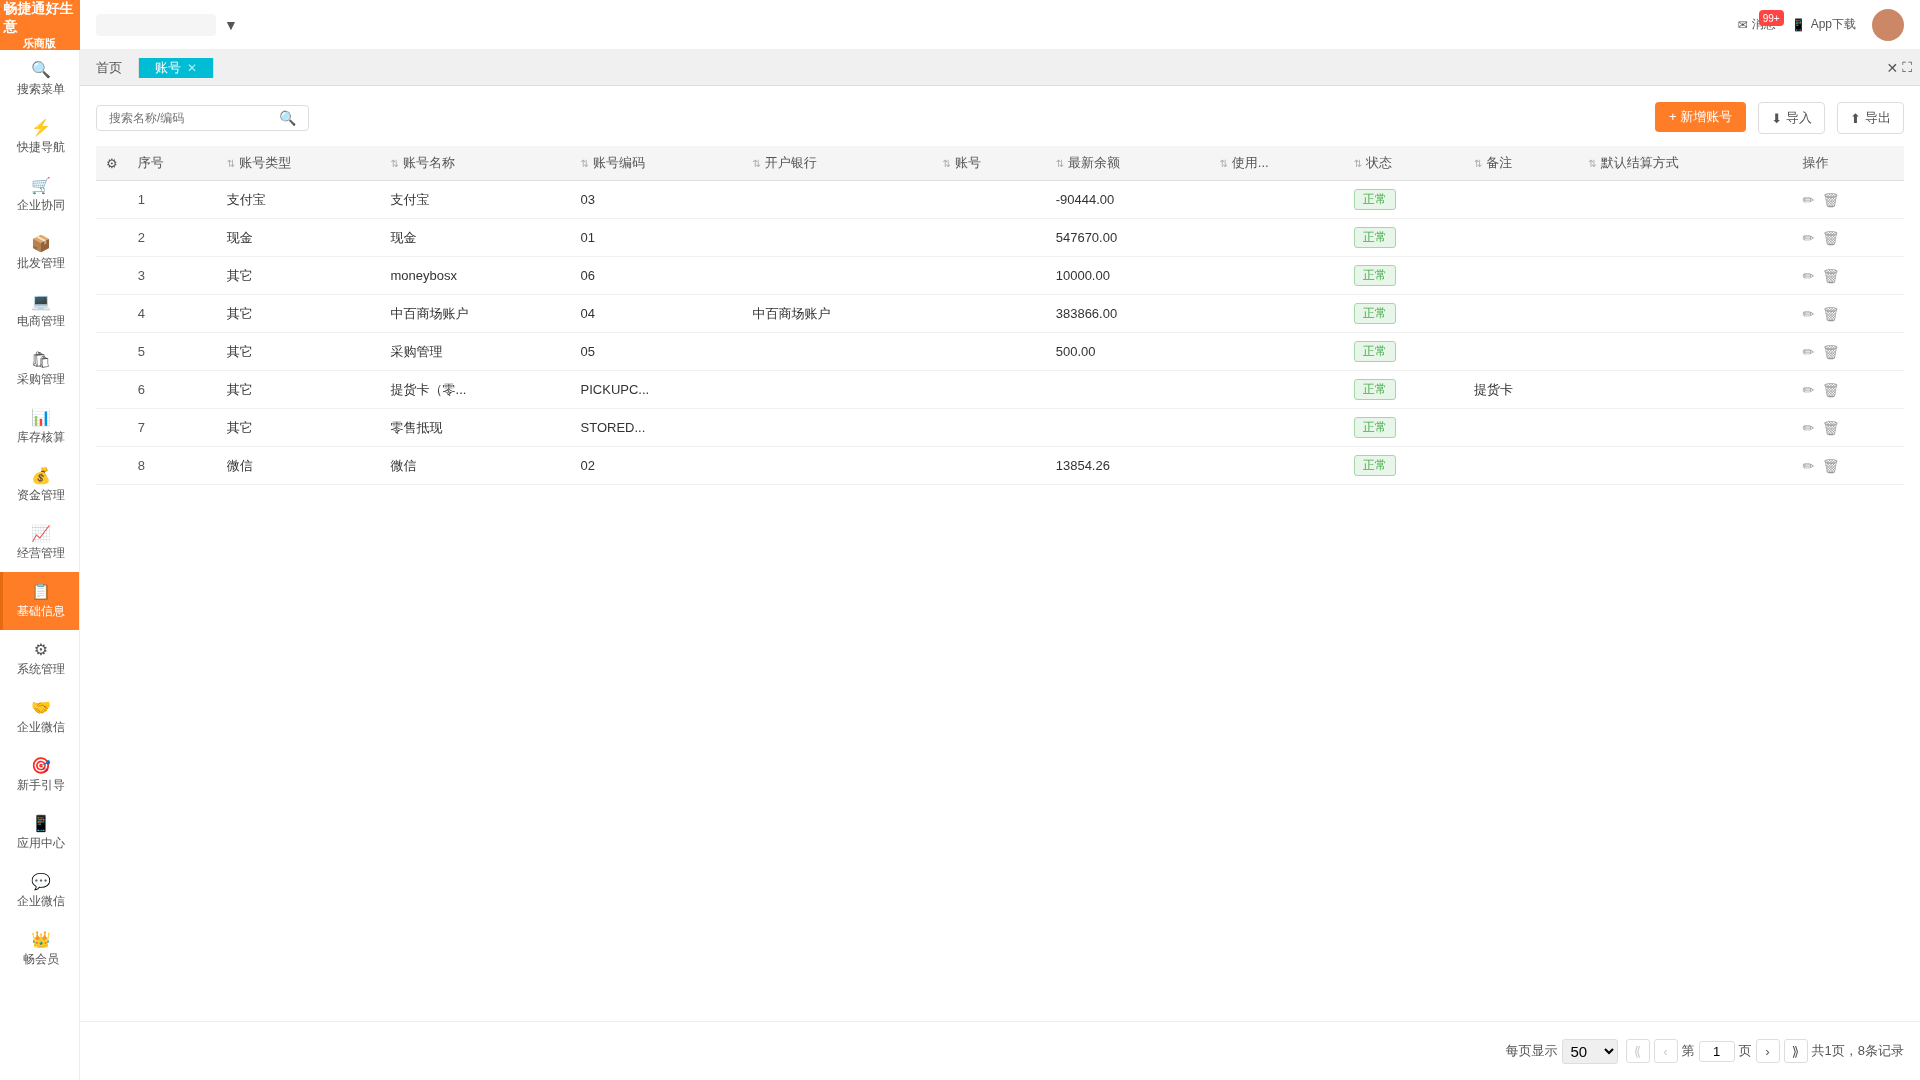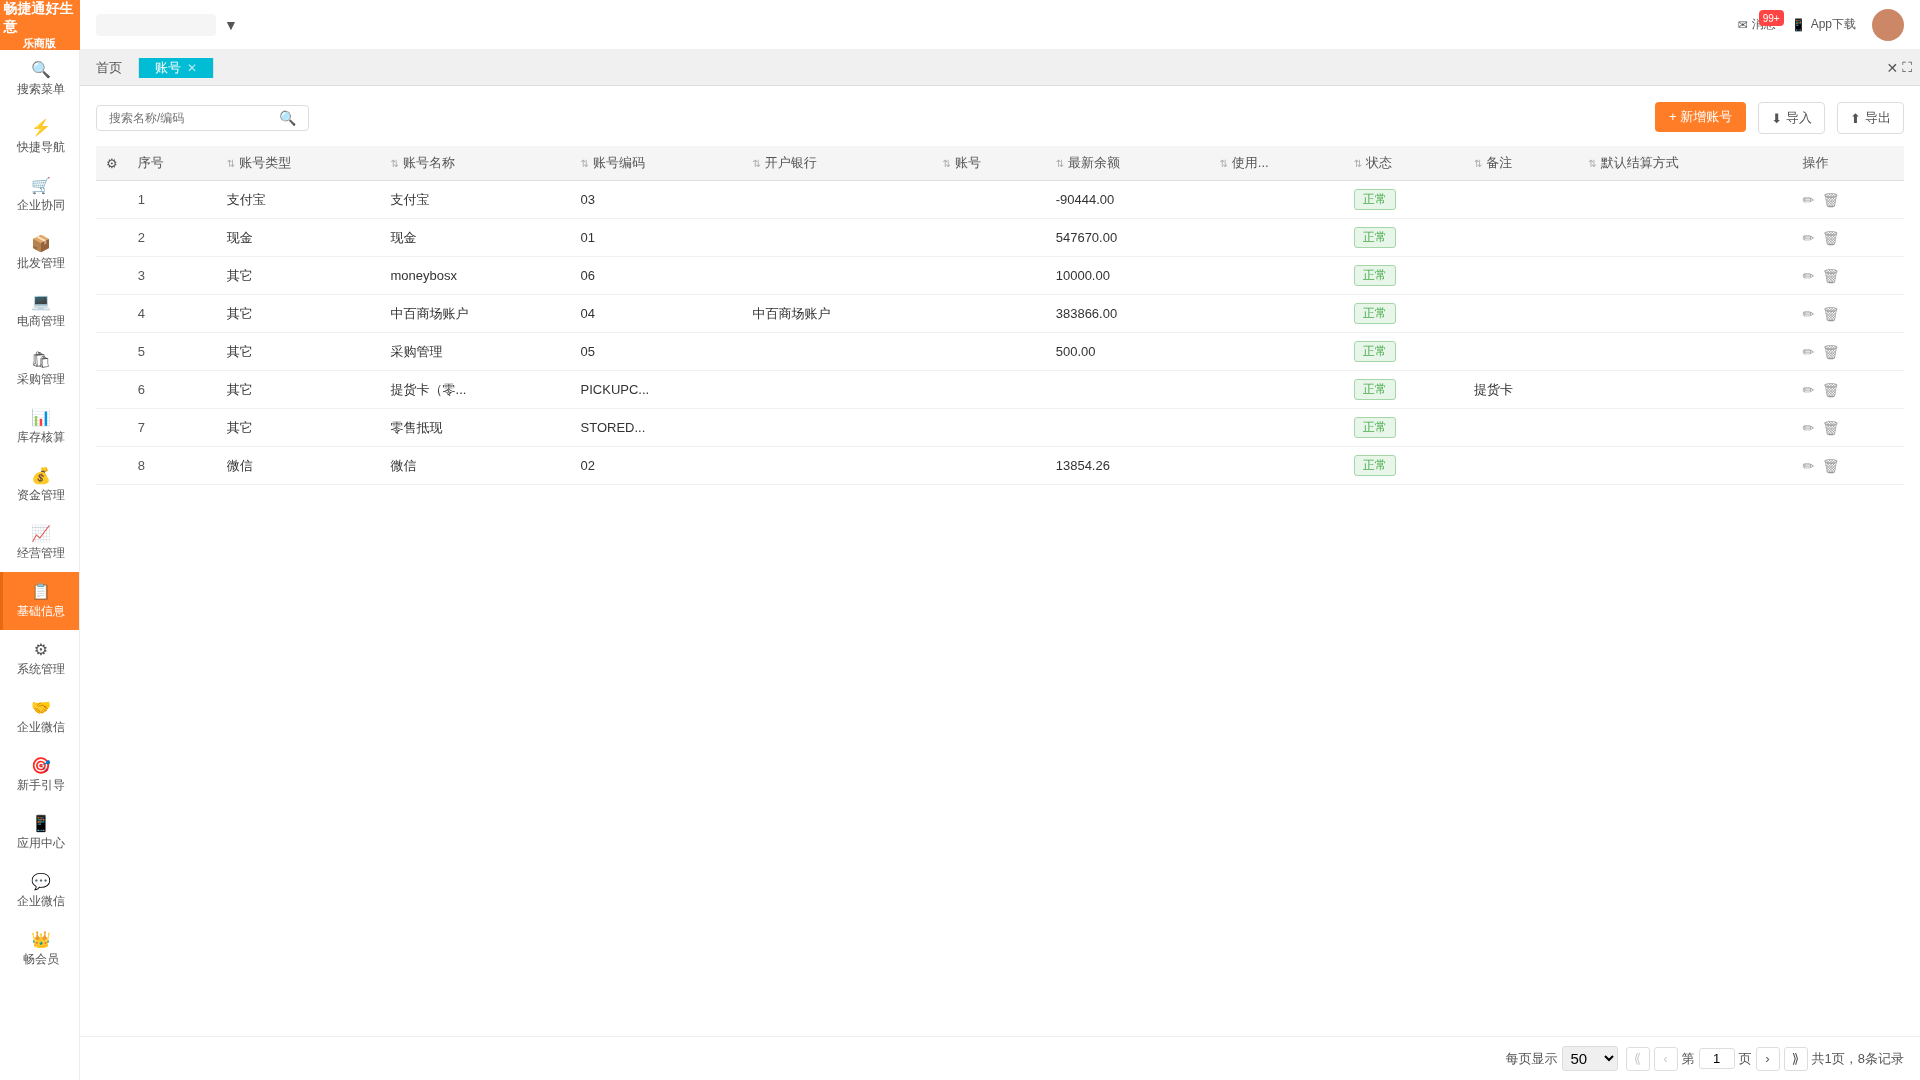--- a/index.html
+++ b/index.html
@@ -213,21 +213,21 @@
       border: 1px solid #a5d6a7;
       border-radius: 3px;
       padding: 1px 8px;
       font-size: 12px;
     }
     .action-icons { display: flex; gap: 8px; align-items: center; }
     .action-icon { color: #999; cursor: pointer; font-size: 14px; }
 
     
     .footer {
-      height: 44px;
+      height: 59px;
       background: #fff;
       border-top: 1px solid #eee;
       display: flex;
       align-items: center;
       justify-content: flex-end;
       padding: 8px 16px;
       gap: 8px;
       font-size: 13px;
       color: #555;
       flex-shrink: 0;

